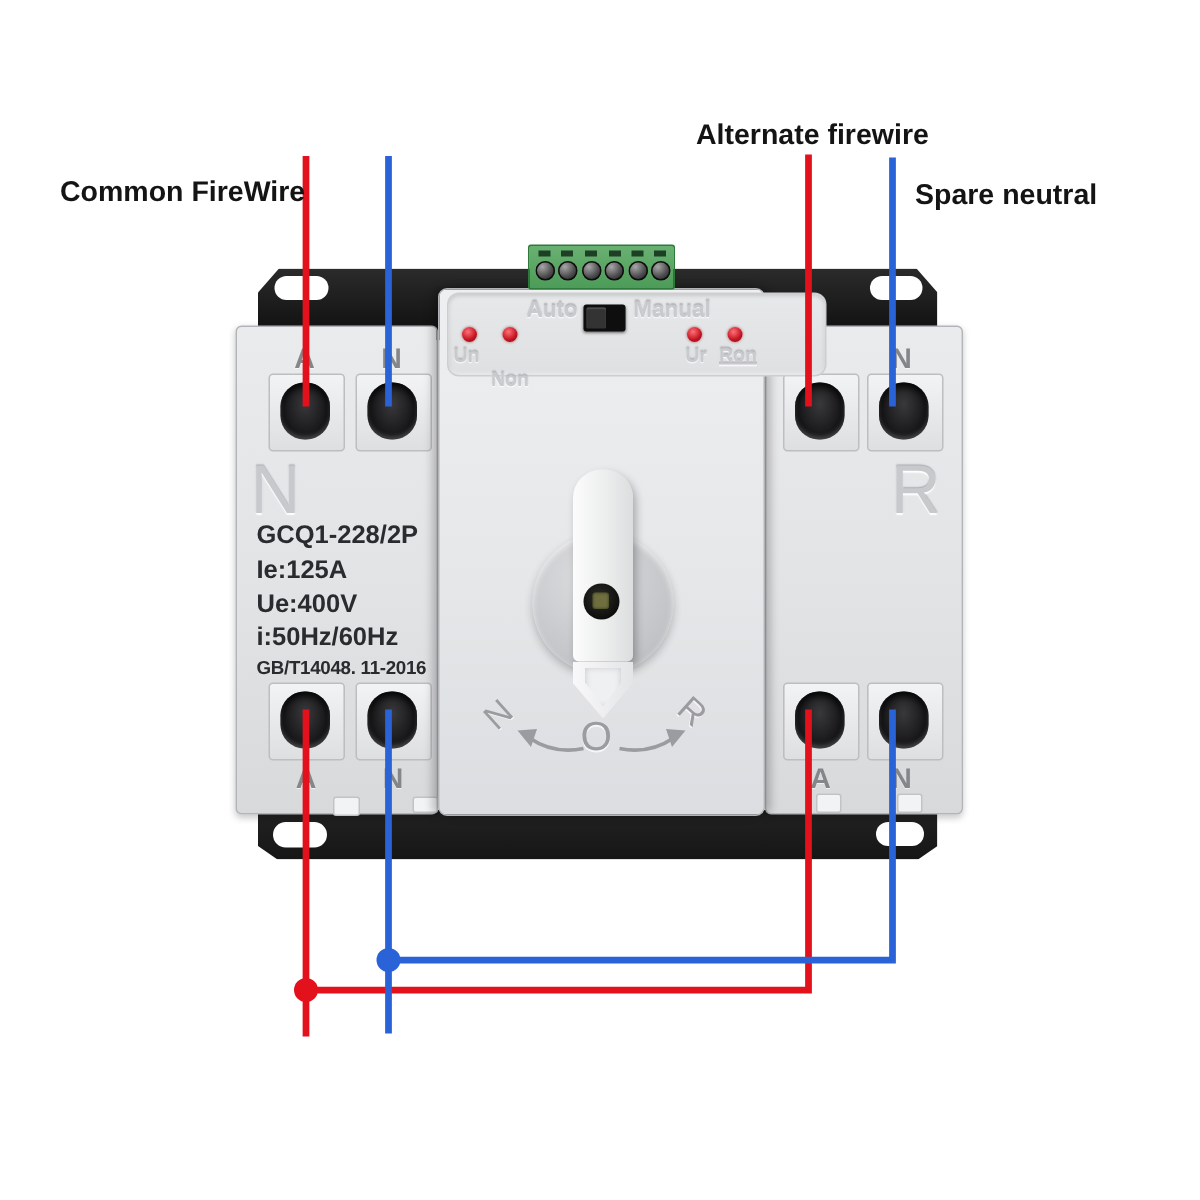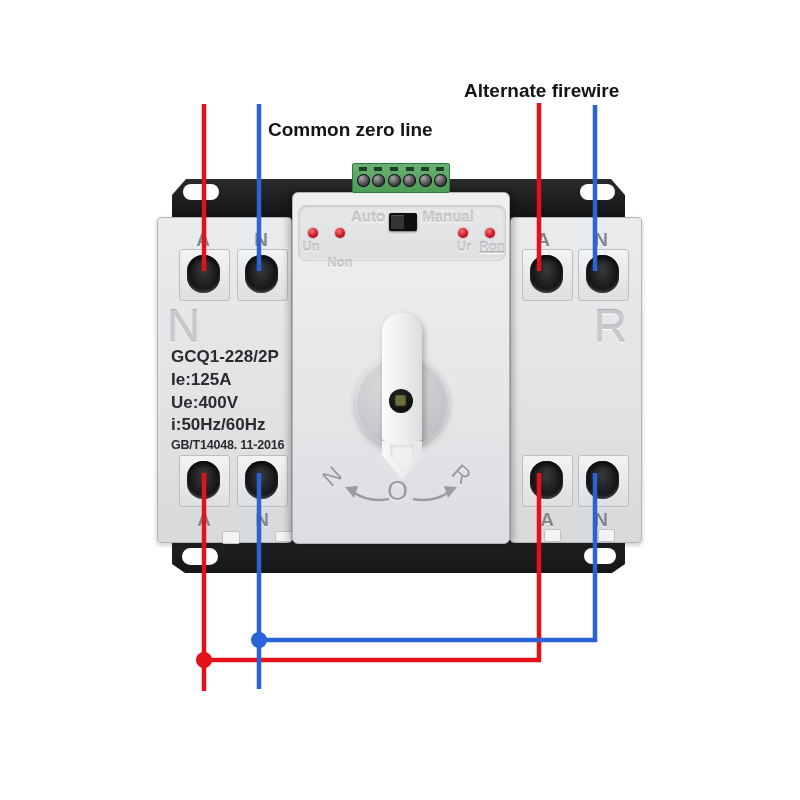--- a/index.html
+++ b/index.html
@@ -53,23 +53,23 @@
   
   #green-block{position:absolute;left:352px;top:163px;width:96px;height:28px;z-index:4;
                background:linear-gradient(#69b172, var(--green-terminal));
                border:1px solid #2e7a3a;border-radius:2px;}
   .gslot{position:absolute;top:3px;width:8px;height:4px;background:#1d4024;}
   .gscrew{position:absolute;top:10px;width:13px;height:13px;border-radius:50%;
           background:radial-gradient(circle at 35% 30%,#a8a8a8,#4a4a4c 55%,#161618);
           box-shadow:inset 0 0 0 1px #0d0d0d;}
 
   
-  #selector-panel{position:absolute;left:5px;top:12px;width:206px;height:54px;border-radius:8px;
+  #selector-panel{position:absolute;left:5px;top:2px;width:206px;height:54px;border-radius:8px;
           border:1px solid #cdced1;background:linear-gradient(#e7e8ea,#dfe0e2);
-          box-shadow:inset 0 1px 3px rgba(0,0,0,.16), inset 0 -1px 2px rgba(255,255,255,.6);}
+          box-shadow:inset 0 1px 3px rgba(0,0,0,.16), inset 0 -1px 2px rgba(255,255,255,.6);padding-left:45px;}
   .mode-label{position:absolute;top:2px;transform:translateX(-50%);font-size:15px;font-weight:bold;
           color:#c9cacd;text-shadow:0 1px 1px #fff,0 -1px 1px #b0b1b4;white-space:nowrap;}
   .ind-label{position:absolute;top:33px;transform:translateX(-50%);font-size:13px;font-weight:bold;
           color:#c9cacd;text-shadow:0 1px 1px #fff,0 -1px 1px #b0b1b4;white-space:nowrap;}
   .led{position:absolute;top:22px;width:10px;height:10px;border-radius:50%;
           background:radial-gradient(circle at 40% 32%,#ff7076,var(--led) 58%,#7c0c13);
           box-shadow:0 0 2px rgba(120,0,0,.6);}
   #slide-switch{position:absolute;left:90px;top:7px;width:28px;height:18px;background:#0e0e0f;
           border-radius:2px;box-shadow:0 1px 2px rgba(0,0,0,.5);}
   #slide-knob{position:absolute;left:2px;top:2px;width:13px;height:14px;background:#333;
@@ -240,16 +240,17 @@
     <path class="wr" d="M204,473 V691"></path>
     <path class="wr" d="M539,473 V660 H204"></path>
     <path class="wb" d="M259,104 V271"></path>
     <path class="wb" d="M595,105 V271"></path>
     <path class="wb" d="M259,473 V689"></path>
     <path class="wb" d="M595,473 V640 H259"></path>
     <circle class="wr-dot" cx="204" cy="660" r="8"></circle>
     <circle class="wb-dot" cx="259" cy="640" r="8"></circle>
   </svg>
 
-  <div class="anno" style="left:268px;top:119px;">Common zero line</div>
+  <div class="anno" style="left:40px;top:118px;">Common FireWire</div>
   <div class="anno" style="left:422px;top:80px;margin-left:42px;">Alternate firewire</div>
+  <div class="anno" style="left:610px;top:120px;">Spare neutral</div>
 
 </div>
 
 </body></html>

